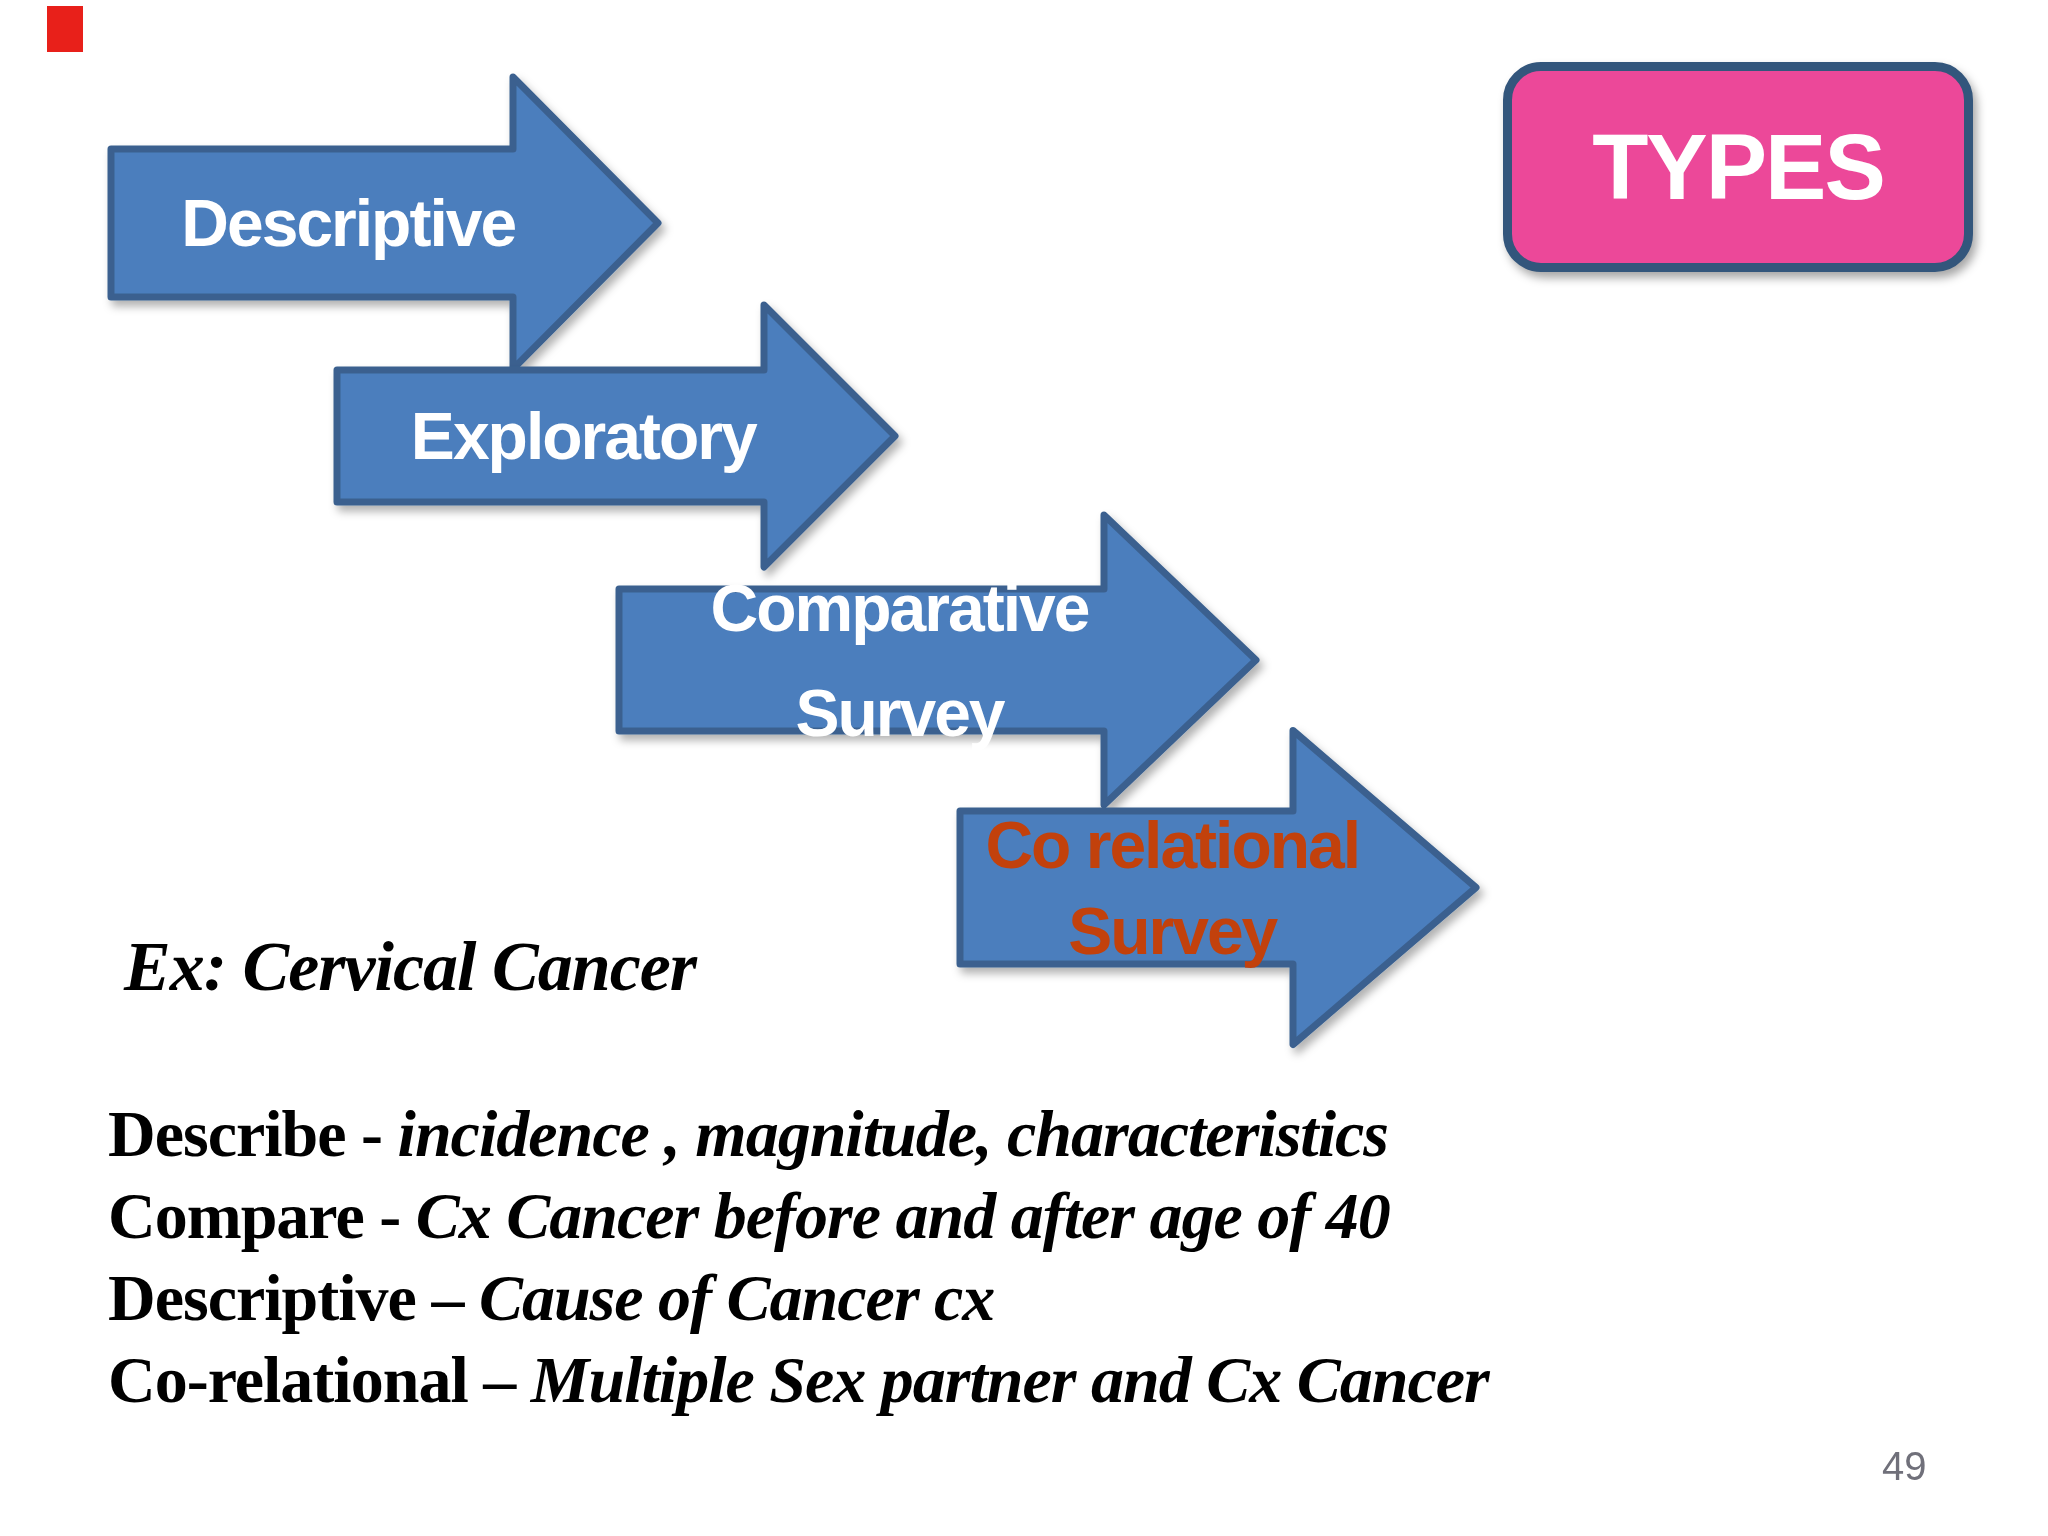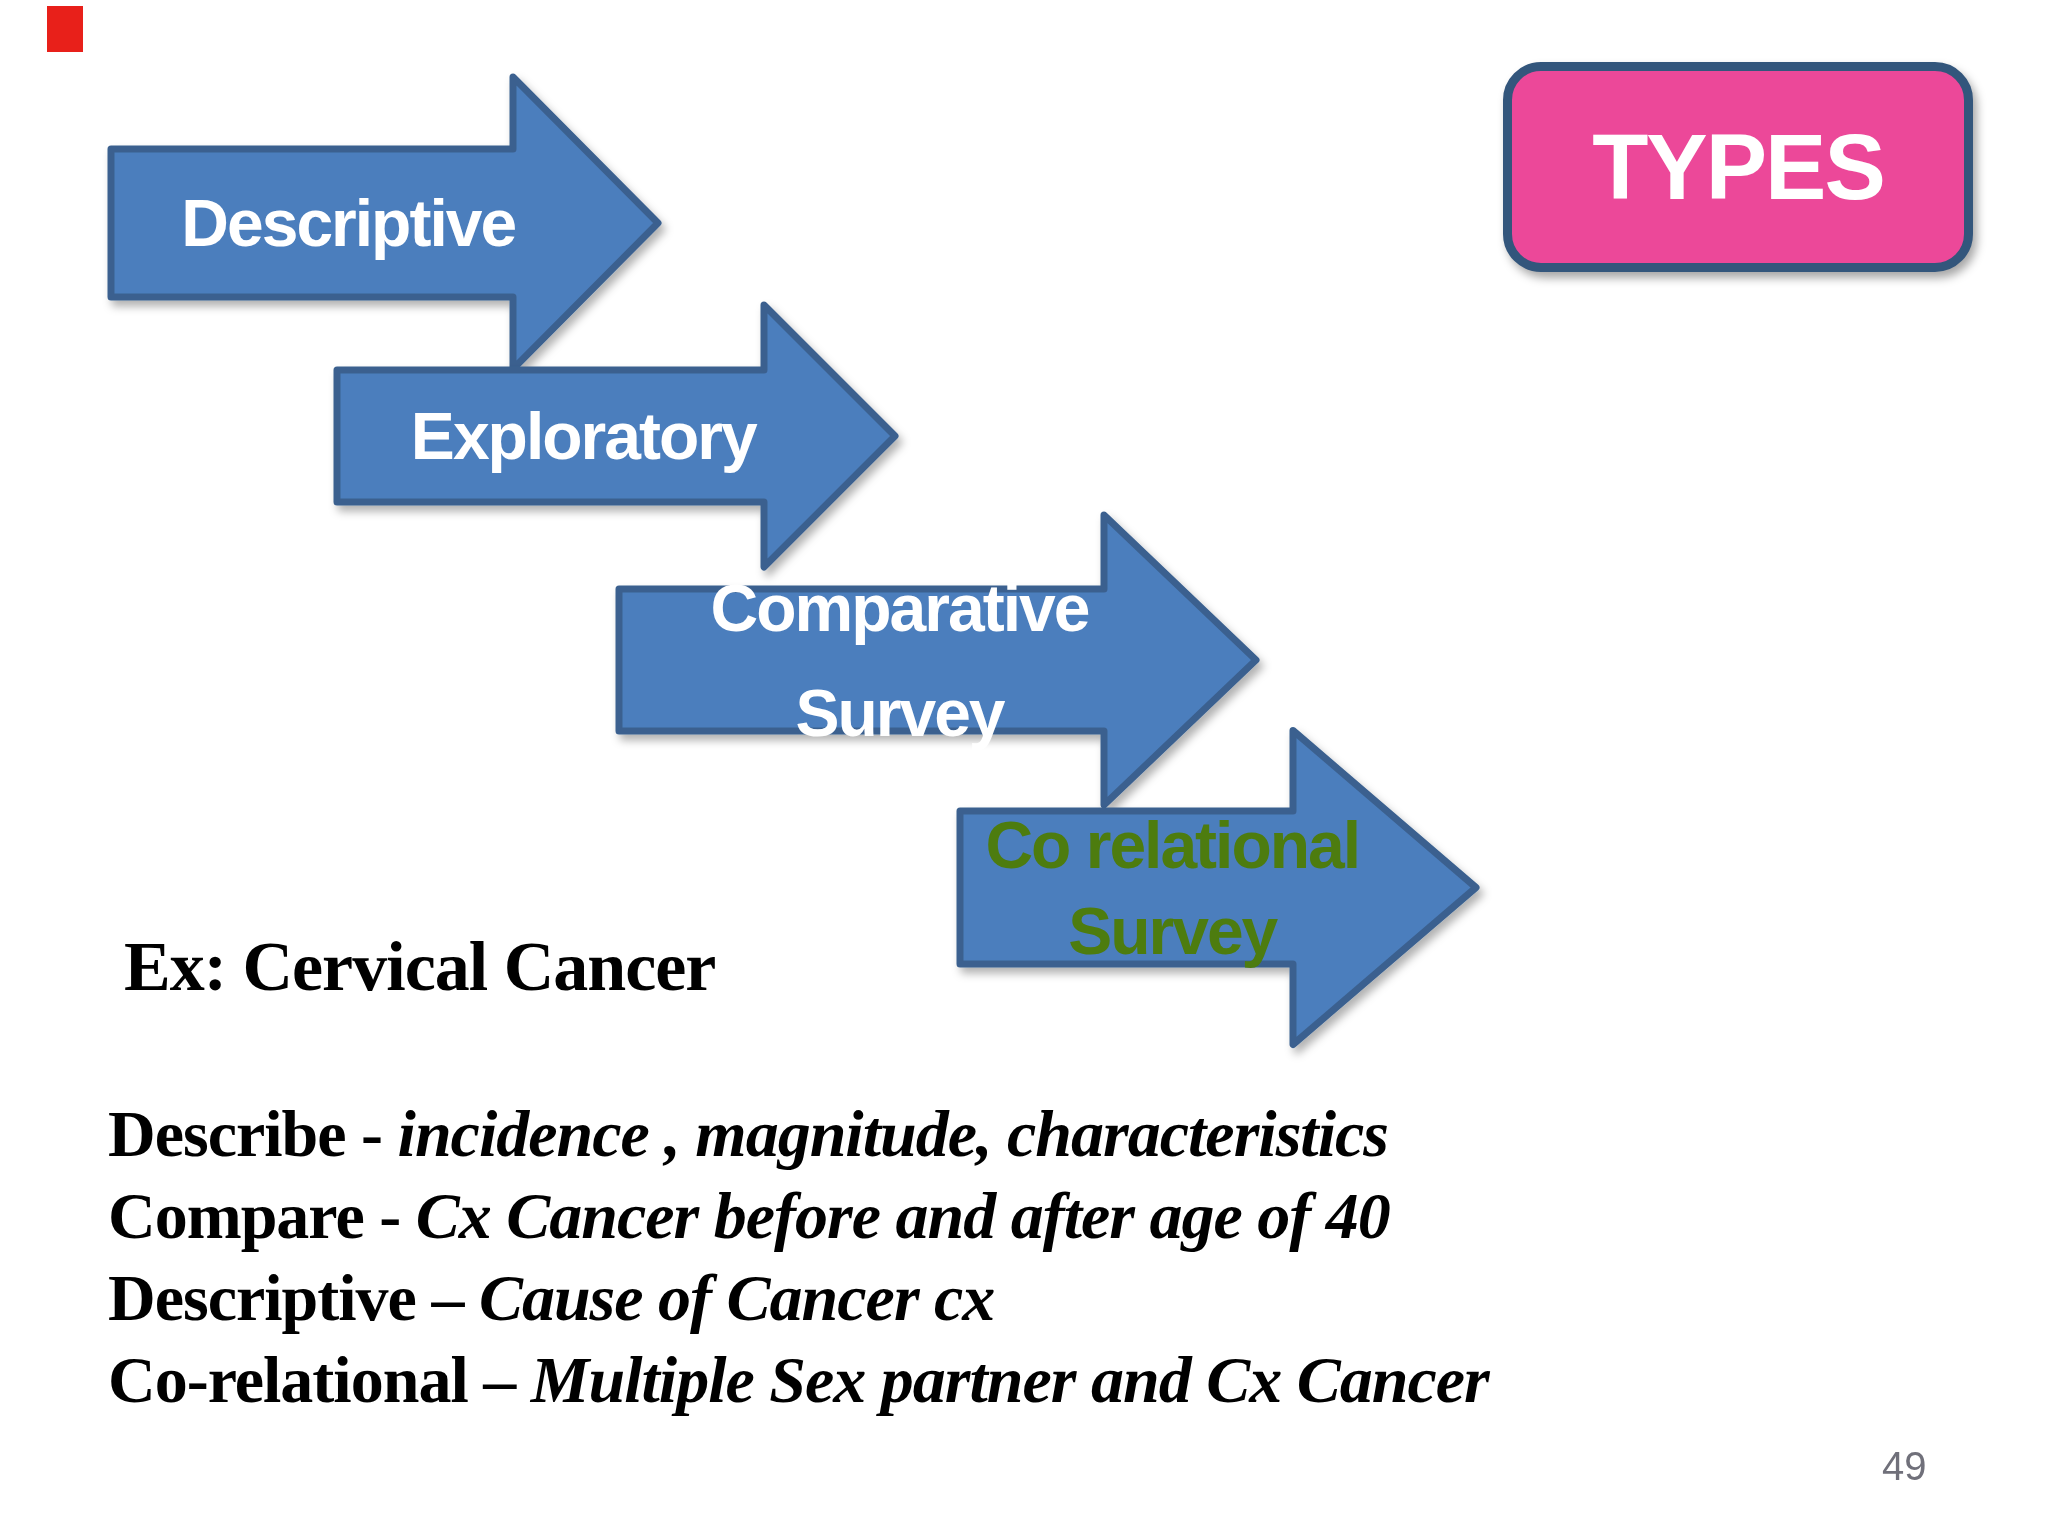--- a/index.html
+++ b/index.html
@@ -28,21 +28,21 @@
     position:absolute;left:1503px;top:62px;width:470px;height:210px;
     box-sizing:border-box;
     background:#4c7ebd;border:9px solid #33567c;border-radius:38px;
     box-shadow:4px 6px 10px rgba(0,0,0,0.35);
     display:flex;align-items:center;justify-content:center;
     color:#ffffff;font-weight:700;font-size:92px;letter-spacing:-2px;
   }
   .example-heading{
     position:absolute;left:124px;top:926px;
     font-family:"Liberation Serif",serif;
-    font-weight:700;
+    font-weight:700;font-style:italic;
     font-size:70px;letter-spacing:-1px;line-height:82px;
     color:#000000;white-space:nowrap;
   }
   .notes{
     position:absolute;left:108px;top:1093px;
     font-family:"Liberation Serif",serif;
     font-size:66px;letter-spacing:-1px;line-height:82px;
     color:#000000;white-space:nowrap;
   }
   .note-term{font-weight:700;font-style:normal;}
@@ -76,21 +76,21 @@
     <span></span>
   </div>
   <div class="arrow-label" style="left: 337px; top: 330px; width: 492.5px; height: 212px; color: rgb(255, 255, 255);">
     <span>Exploratory</span>
     <span></span>
   </div>
   <div class="arrow-label" style="left: 619px; top: 549px; width: 561px; height: 222px; color: rgb(255, 255, 255); gap: 19px;">
     <span>Comparative</span>
     <span>Survey</span>
   </div>
-  <div class="arrow-label" style="left: 960px; top: 771px; width: 424.5px; height: 233px; color: #4d7c0f;">
+  <div class="arrow-label" style="left: 960px; top: 771px; width: 424.5px; height: 233px; color: #c2410c;">
     <span>Co relational</span>
     <span>Survey</span>
   </div>
 
   <div class="types-badge" style="background: #ec4899; border-color: rgb(51, 86, 124);">
     <span>TYPES</span>
   </div>
 
   <div class="example-heading">Ex: Cervical Cancer</div>
 

